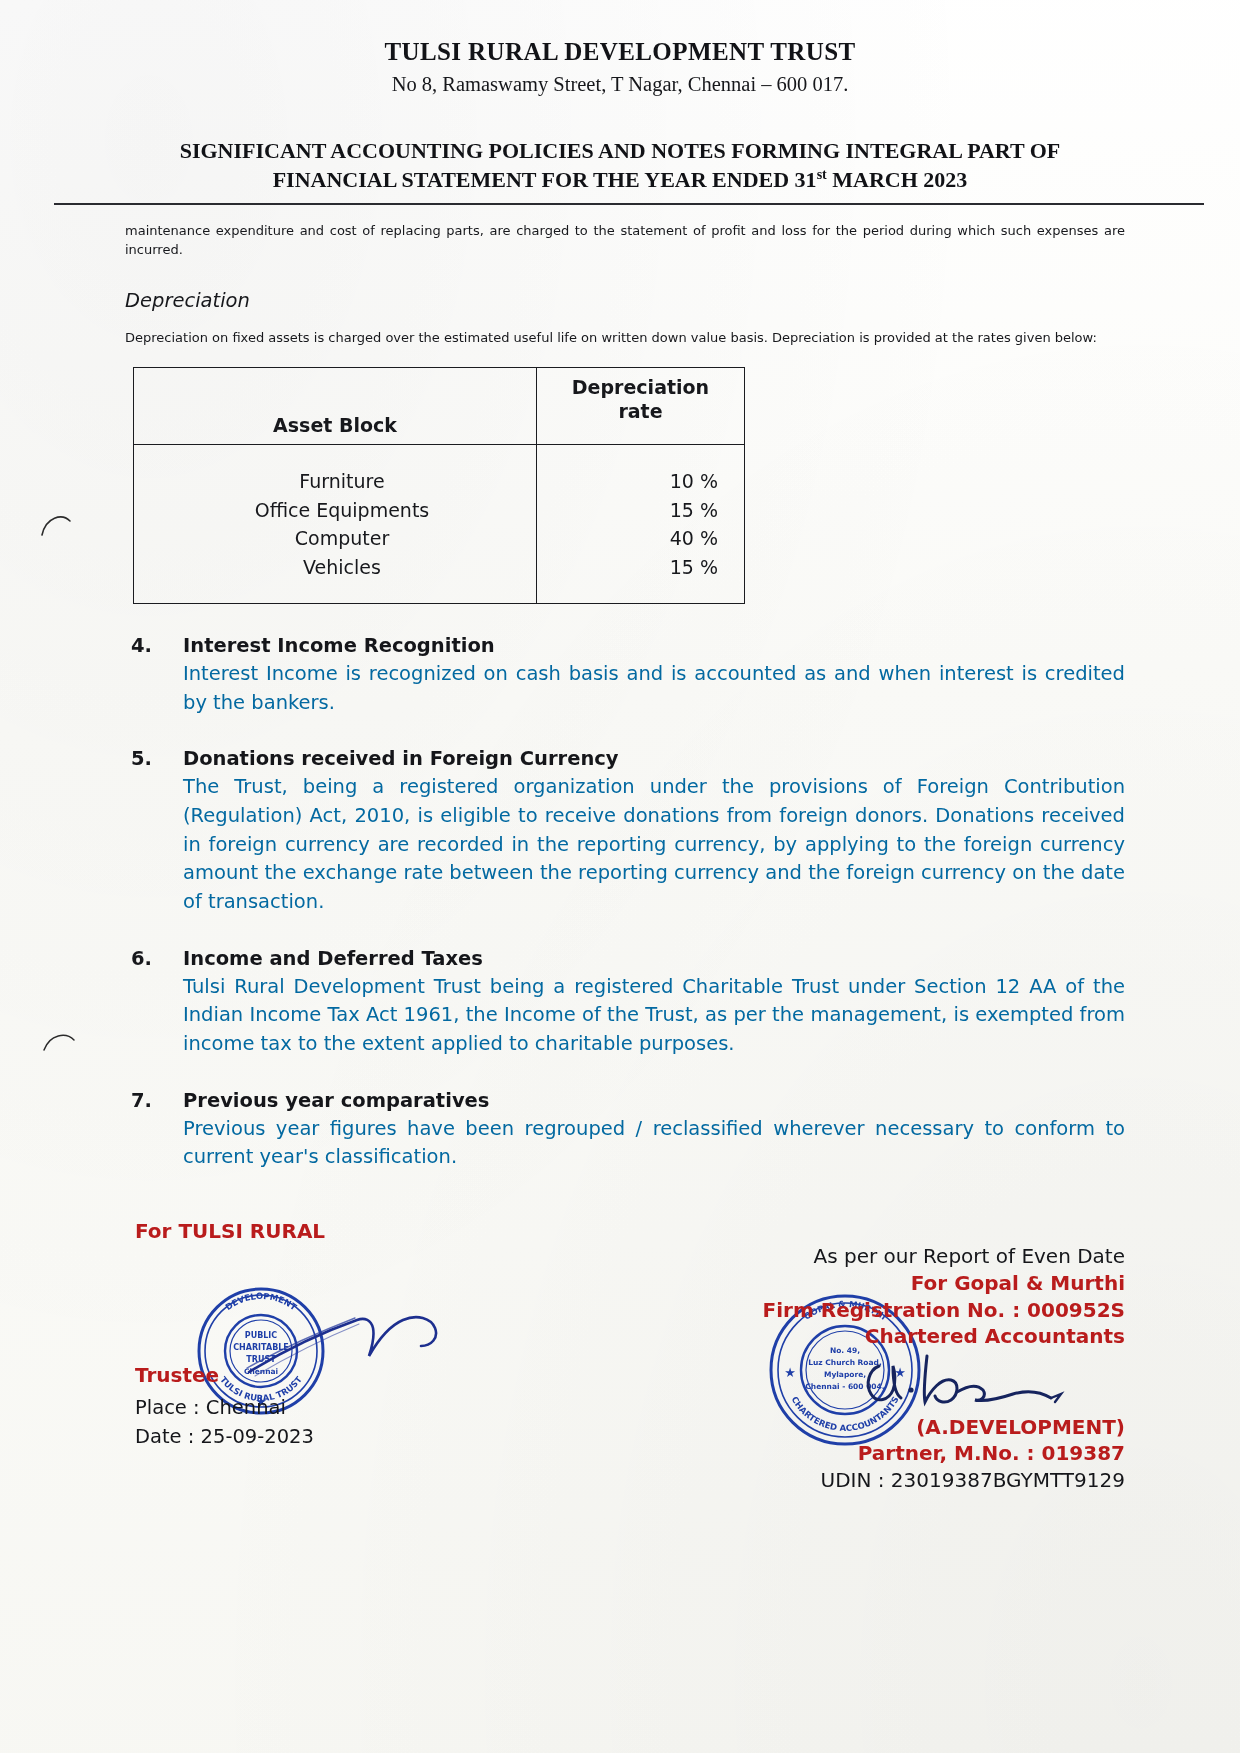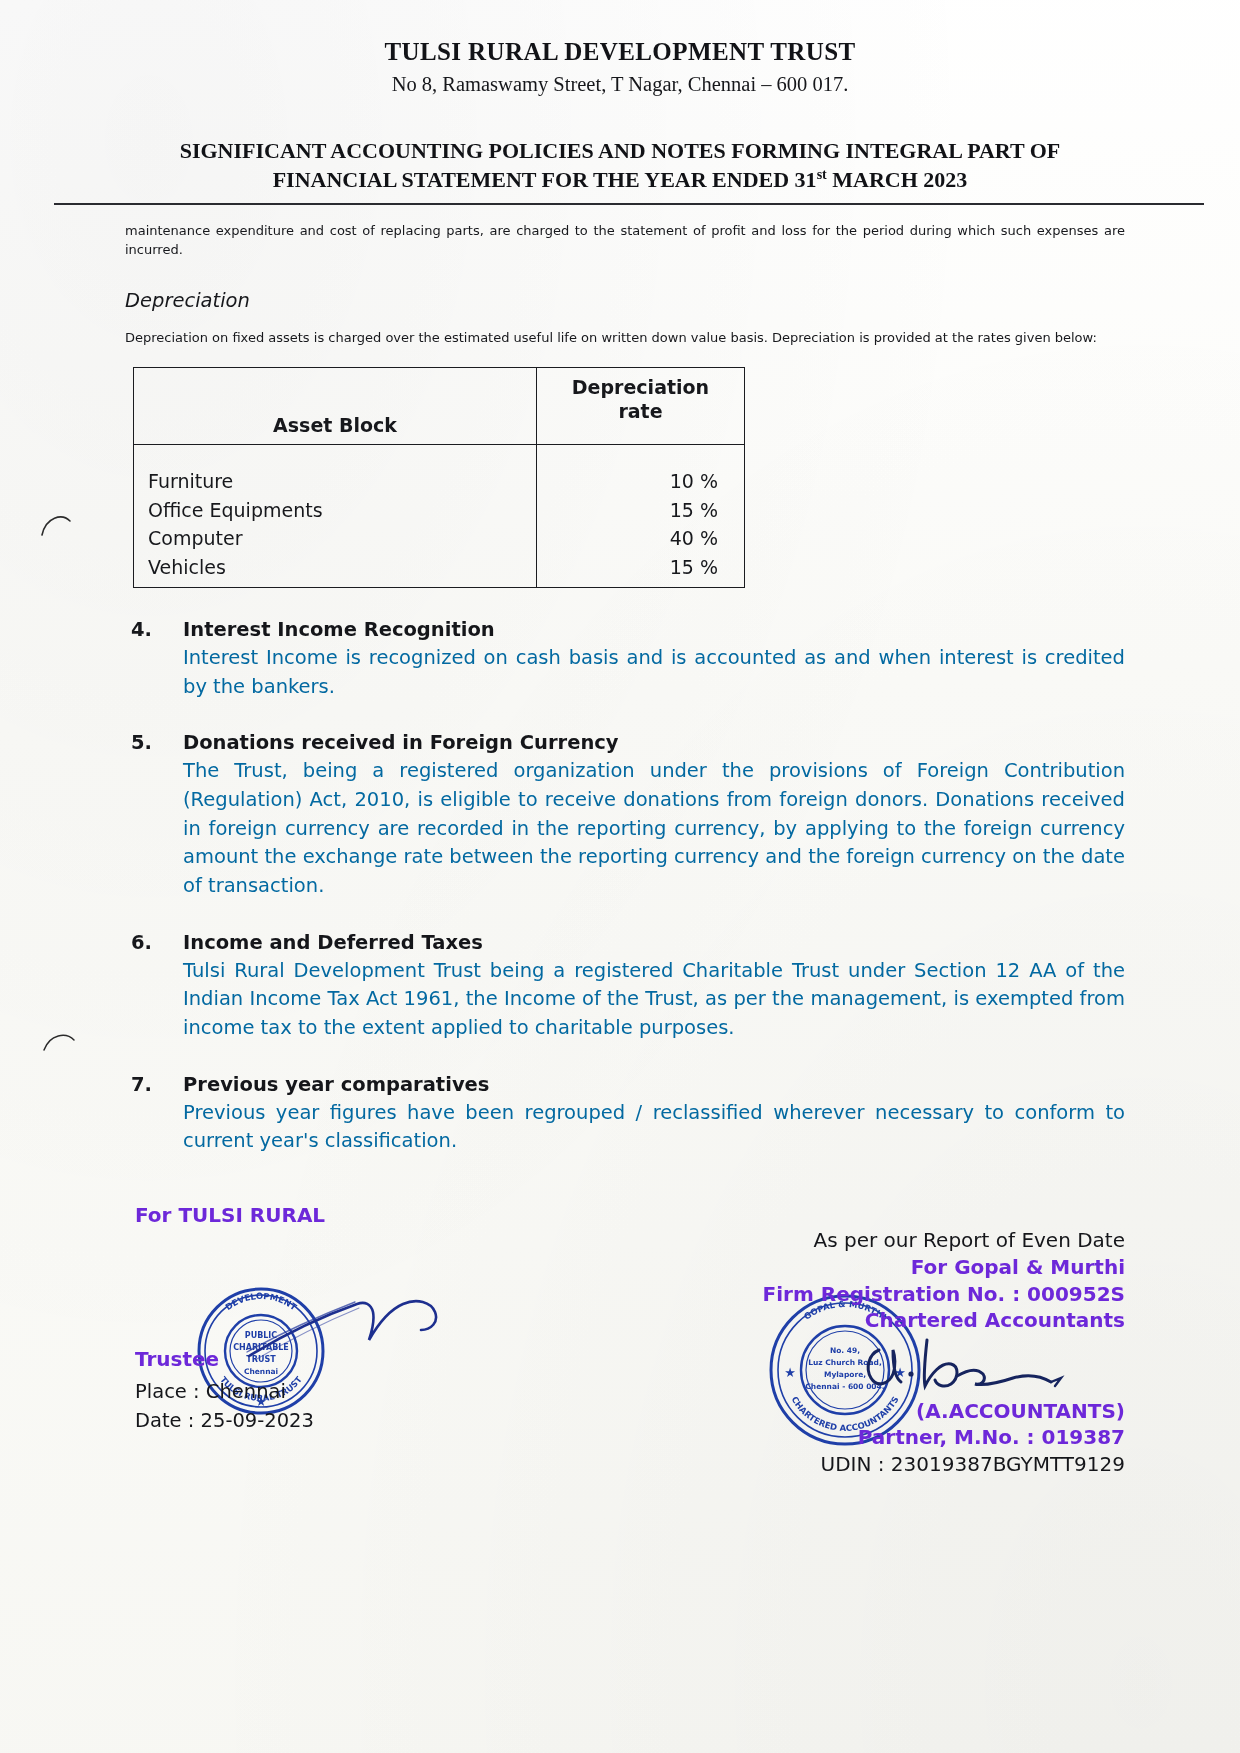--- a/index.html
+++ b/index.html
@@ -119,24 +119,25 @@
   }
   table.dep th.rate-h {
     width: 195px;
     text-align: center;
     font-weight: bold;
     vertical-align: top;
     padding: 8px 6px 8px 6px;
     line-height: 1.25;
   }
   table.dep td.block-cell {
-    padding: 22px 0 6px 14px;
+    padding: 22px 0 22px 14px;
     vertical-align: top;
     line-height: 1.5;
     border-right: 1.6px solid #1b1c20;
+    text-align: center;
   }
   table.dep td.rate-cell {
     padding: 22px 26px 6px 0;
     vertical-align: top;
     text-align: right;
     line-height: 1.5;
   }
   .cellline { display: block; }
 
   
@@ -182,21 +183,21 @@
     position: absolute;
     right: 0;
     top: 24px;
     width: 470px;
     text-align: right;
   }
   .bold-line {
     font-weight: bold;
     font-size: 20px;
     line-height: 1.32;
-    color: #6d28d9;
+    color: #b91c1c;
   }
   .norm-line {
     font-size: 20px;
     line-height: 1.42;
     color: #15161a;
   }
   .gap-sig { height: 118px; }
   .gap-sig-r { height: 64px; }
   .left-meta { margin-top: 4px; }
   .left-meta div { font-size: 19.5px; line-height: 1.5; }
@@ -346,21 +347,21 @@
             </svg>
           </div>
         </div>
 
         <div class="sign-right">
           <div class="norm-line">As per our Report of Even Date</div>
           <div class="bold-line">For Gopal &amp; Murthi</div>
           <div class="bold-line">Firm Registration  No. : 000952S</div>
           <div class="bold-line">Chartered Accountants</div>
           <div class="gap-sig-r"></div>
-          <div class="bold-line">(A.ACCOUNTANTS)</div>
+          <div class="bold-line">(A.DEVELOPMENT)</div>
           <div class="bold-line">Partner, M.No. : 019387</div>
           <div class="norm-line">UDIN : 23019387BGYMTT9129</div>
 
           <div class="sig-right-holder">
             <svg class="sig-svg" width="230" height="80" viewBox="0 0 230 80" fill="none" aria-hidden="true">
               <path d="M24 16 C 14 20, 10 34, 16 44 C 22 54, 34 50, 38 40 C 41 32, 40 22, 38 16 C 38 30, 40 44, 46 48" stroke="#16245e" stroke-width="3" stroke-linecap="round" fill="none"></path>
               <circle cx="56" cy="40" r="2.6" fill="#16245e"></circle>
               <path d="M72 6 C 70 24, 68 42, 70 52 C 76 40, 86 28, 96 30 C 104 32, 104 44, 96 50 C 90 54, 82 52, 80 46" stroke="#16245e" stroke-width="3" stroke-linecap="round" fill="none"></path>
               <path d="M102 42 C 112 36, 122 34, 128 40 C 132 46, 126 52, 120 50 C 132 52, 146 48, 158 44 C 172 40, 186 42, 196 48" stroke="#16245e" stroke-width="3" stroke-linecap="round" fill="none"></path>
               <path d="M196 48 L 206 44 L 200 52" stroke="#16245e" stroke-width="2.4" stroke-linecap="round" fill="none"></path>

